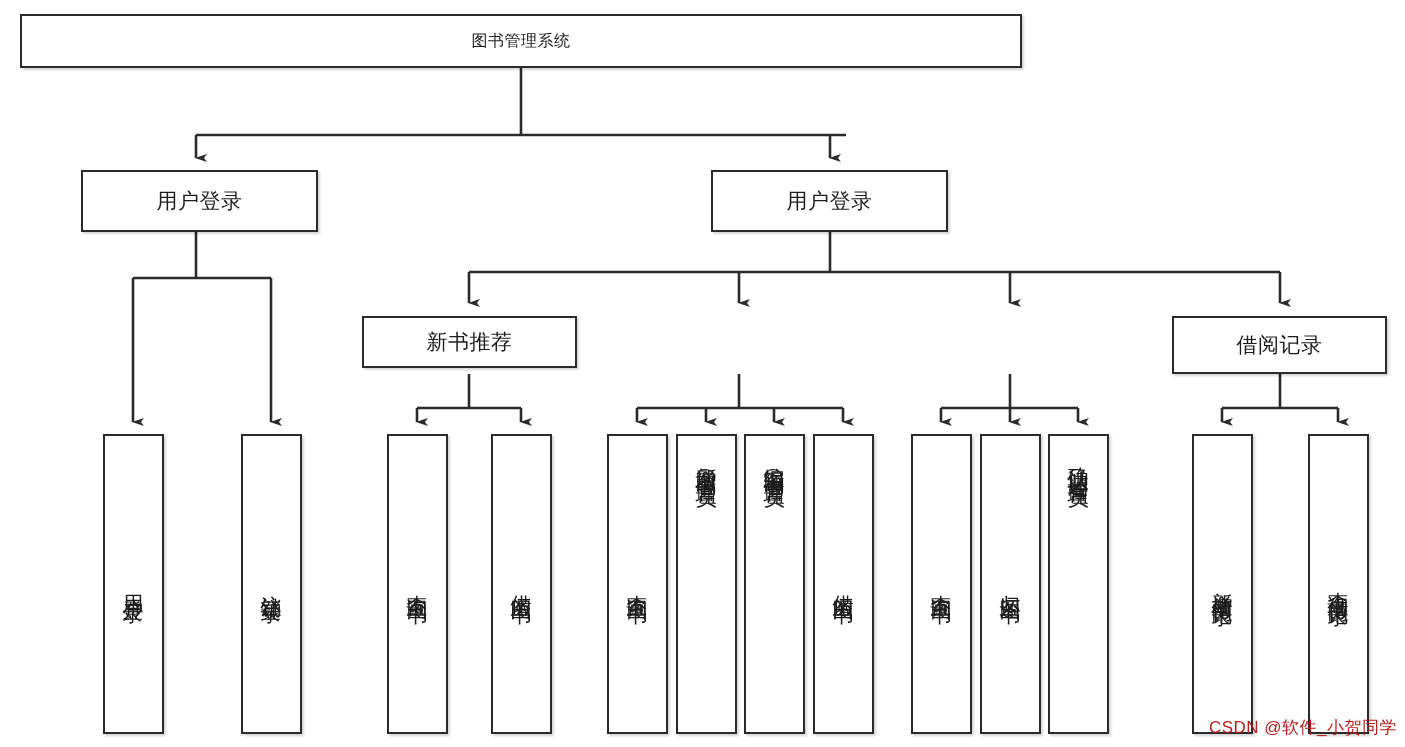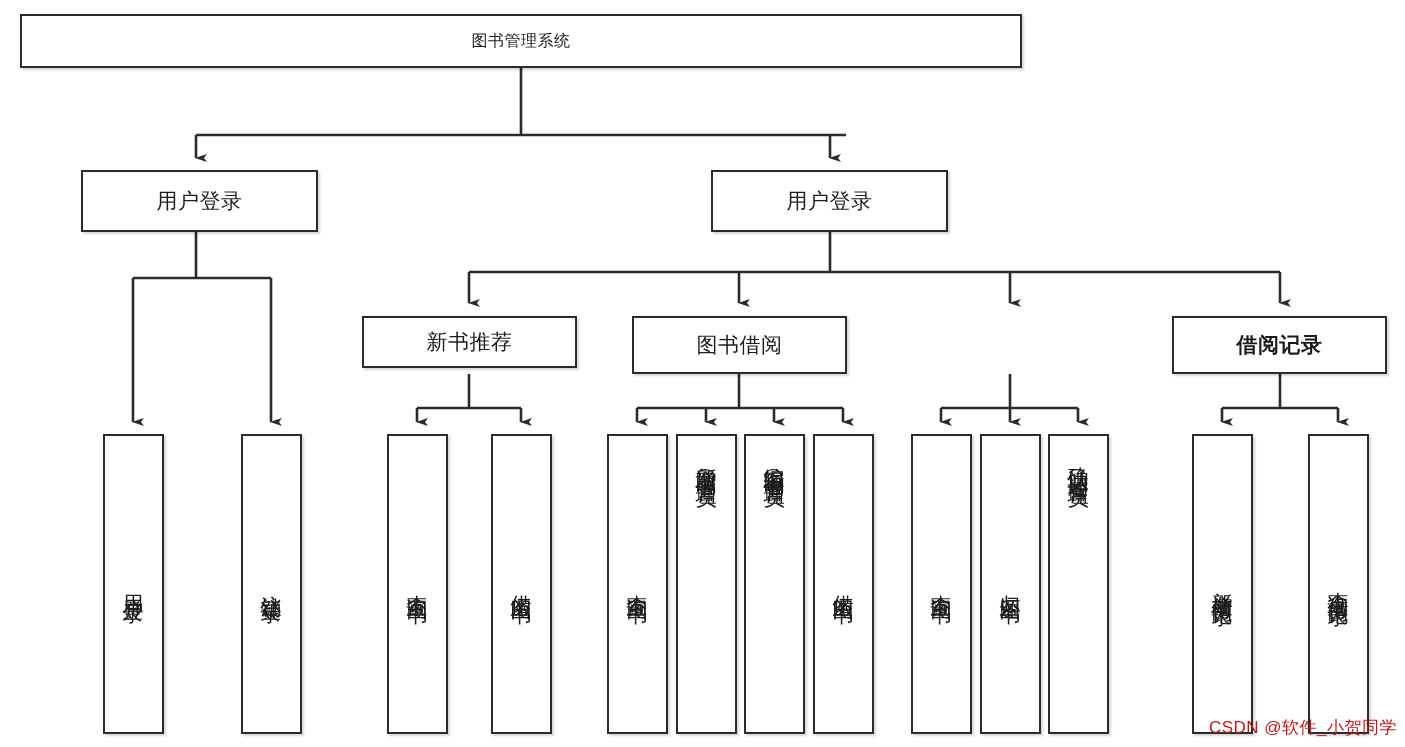--- a/index.html
+++ b/index.html
@@ -136,24 +136,21 @@
   <div class="node horizontal" style="left:81px; top:170px; width:237px; height:62px;">
     <span class="node-label">用户登录</span>
   </div>
   <div class="node horizontal" style="left:711px; top:170px; width:237px; height:62px;">
     <span class="node-label">用户登录</span>
   </div>
 
   <div class="node horizontal" style="left:362px; top:316px; width:215px; height:52px;">
     <span class="node-label">新书推荐</span>
   </div>
-  <div class="node horizontal" style="left:632px; top:316px; width:215px; height:58px;">
-    <span class="node-label">图书借阅</span>
-  </div>
-  <div class="node horizontal" style="left:1172px; top:316px; width:215px; height:58px;font-weight:bold;">
+  <div class="node horizontal" style="left:1172px; top:316px; width:215px; height:58px;">
     <span class="node-label">借阅记录</span>
   </div>
 
   <div class="node vertical centered" style="left:103px; top:434px; width:61px; height:300px;">
     <span class="node-label">用户登录</span>
   </div>
   <div class="node vertical centered" style="left:241px; top:434px; width:61px; height:300px;">
     <span class="node-label">注销登录</span>
   </div>
 

